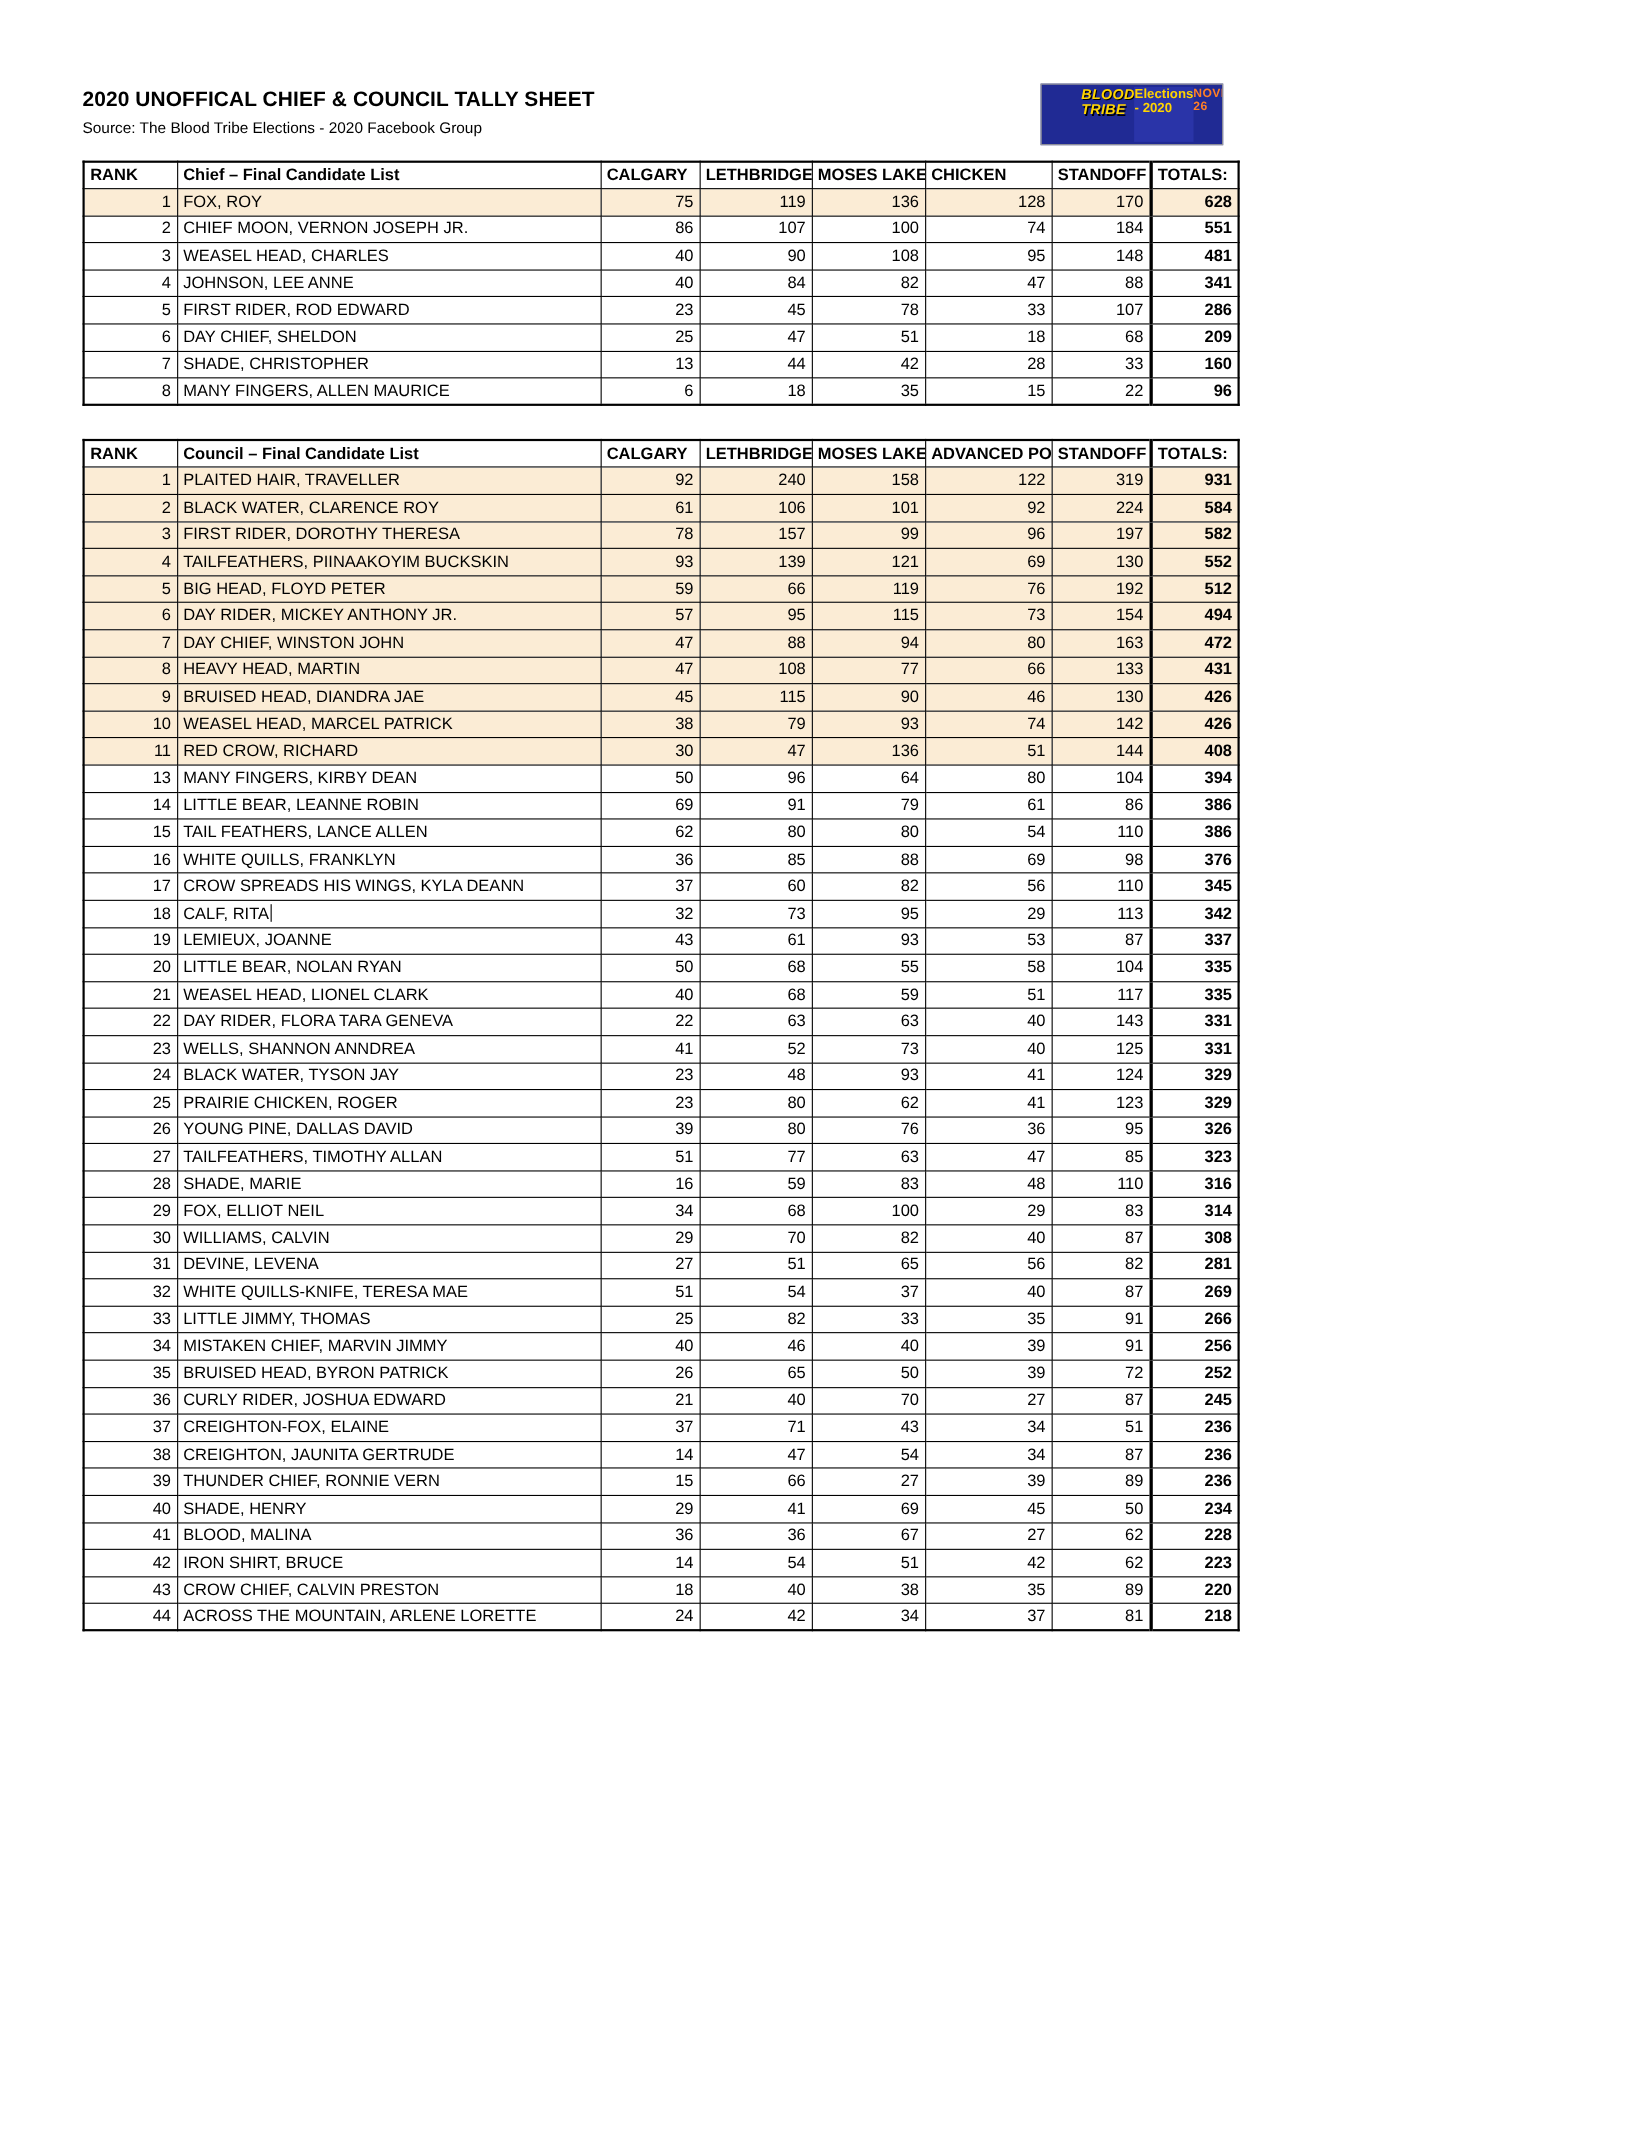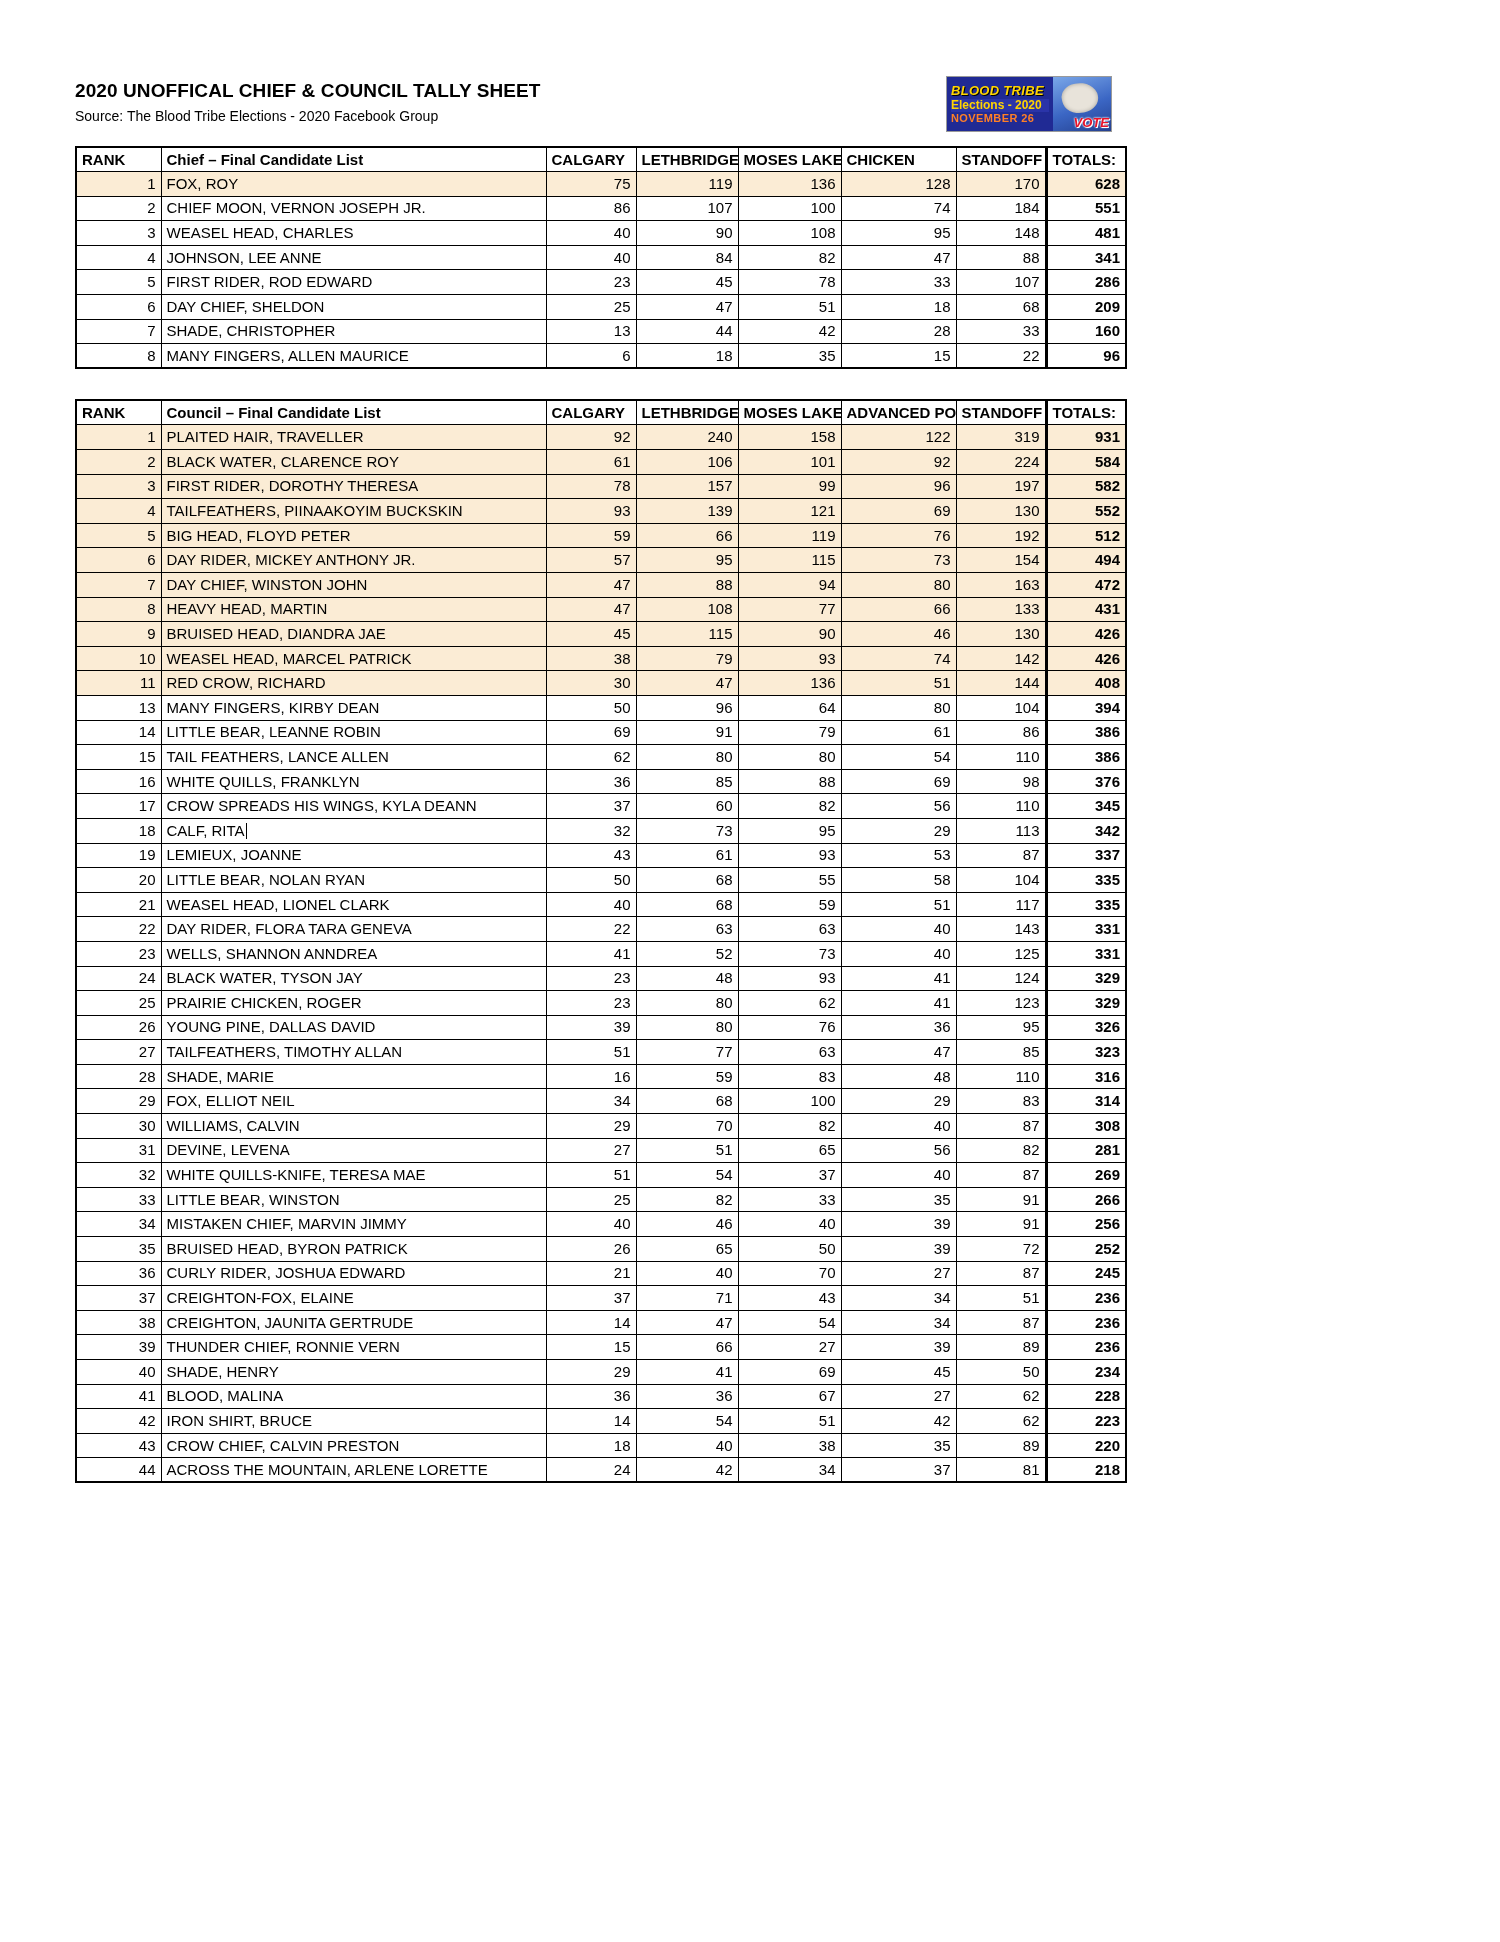--- a/index.html
+++ b/index.html
@@ -16,21 +16,21 @@
   .page-header { position:relative; height:66px; }
   .page-title { font-size:19px; font-weight:bold; margin:0; letter-spacing:.1px; }
   .page-source { font-size:14px; margin-top:6px; }
 
   
   .logo {
     position:absolute; top:-4px; right:13px;
     width:166px; height:56px; display:flex;
     background:#202a94; border:1px solid #9a9a9a; overflow:hidden;
   }
-  .logo-text { flex:1; display:flex; flex-direction:column; justify-content:center; padding:2px 4px; line-height:1.1; }
+  .logo-text { flex:1; display:flex; flex-direction:row; justify-content:center; padding:2px 4px; line-height:1.1;margin-left:32px; }
   .logo-l1 { color:#66d9ff; font-weight:bold; font-style:italic; font-size:13px; letter-spacing:.3px; text-shadow:1px 1px 0 #000; }
   .logo-l2 { color:#ffd400; font-weight:bold; font-size:12px; background:#2a34a8; display:inline-block; }
   .logo-l3 { color:#ff7f27; font-weight:bold; font-size:11px; letter-spacing:.4px; }
   .logo-art { width:58px; position:relative; background:linear-gradient(160deg,#7aa7e8 0%, #3b66c4 55%, #24408f 100%); }
   .logo-map { position:absolute; left:9px; top:6px; width:36px; height:30px; background:#e8e3da;
               border-radius:42% 56% 46% 52%; transform:rotate(-12deg); box-shadow:inset 0 0 4px rgba(0,0,0,.3); }
   .logo-vote { position:absolute; right:2px; bottom:1px; font-weight:bold; font-style:italic; font-size:13px;
                text-shadow:0 0 2px #fff, 0 0 2px #fff, 1px 1px 0 #fff;text-align:right; }
 
   
@@ -513,21 +513,21 @@
           <td class="c-name">WHITE QUILLS-KNIFE, TERESA MAE</td>
           <td class="c-num">51</td>
           <td class="c-num">54</td>
           <td class="c-num">37</td>
           <td class="c-num">40</td>
           <td class="c-num">87</td>
           <td class="c-total sep">269</td>
         </tr>
         <tr>
           <td class="c-rank">33</td>
-          <td class="c-name">LITTLE BEAR, WINSTON</td>
+          <td class="c-name">LITTLE JIMMY, THOMAS</td>
           <td class="c-num">25</td>
           <td class="c-num">82</td>
           <td class="c-num">33</td>
           <td class="c-num">35</td>
           <td class="c-num">91</td>
           <td class="c-total sep">266</td>
         </tr>
         <tr>
           <td class="c-rank">34</td>
           <td class="c-name">MISTAKEN CHIEF, MARVIN JIMMY</td>

